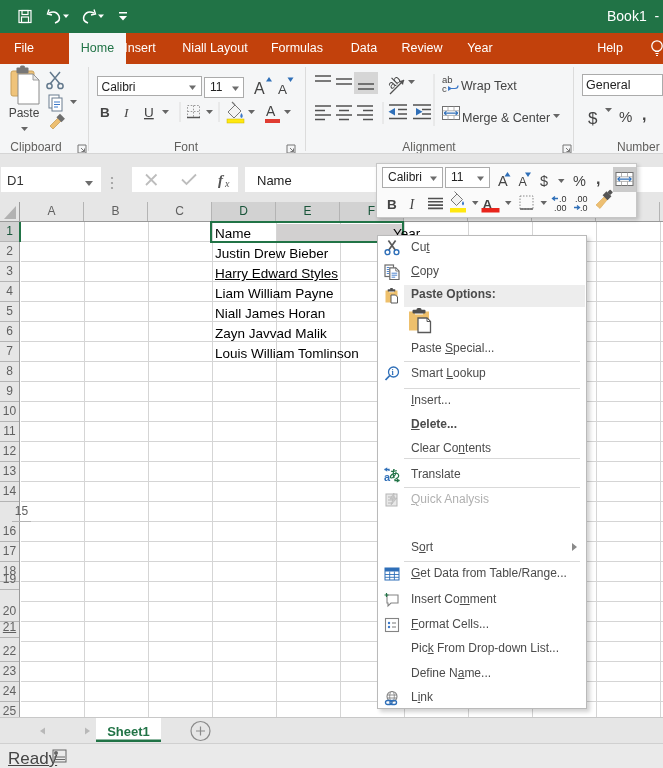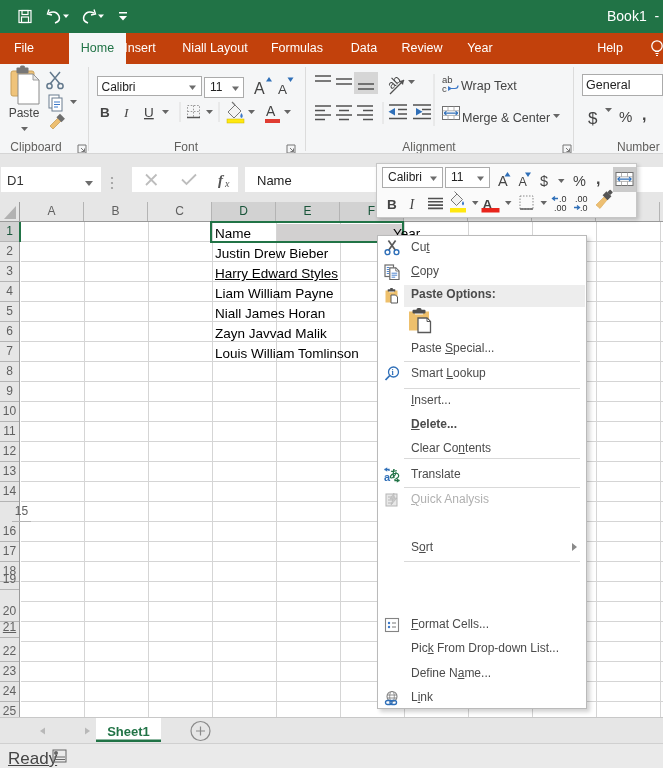--- a/index.html
+++ b/index.html
@@ -540,21 +540,36 @@
       </svg>
       <div class="lbl"><u>Q</u>uick Analysis</div>
     </div>
 
     <div class="mi" style="top:300px;">
         <div class="lbl">S<u>o</u>rt</div>
         <div class="sub"></div>
       </div>
     <div class="msep" style="top:325px;"></div>
 
-
+    <div class="mi" style="top:326px;">
+      <svg class="ico" viewBox="0 0 16 16">
+        <rect x="1" y="2" width="14" height="12" fill="#fff" stroke="#2f6fb8" stroke-width="1"></rect>
+        <rect x="1" y="2" width="14" height="3.5" fill="#2f6fb8"></rect>
+        <path d="M1 8.5 h14 M1 11.3 h14 M5.7 5.5 v8.5 M10.4 5.5 v8.5" stroke="#2f6fb8" stroke-width="0.9"></path>
+      </svg>
+      <div class="lbl"><u>G</u>et Data from Table/Range...</div>
+    </div>
+
+    <div class="mi" style="top:352px;">
+      <svg class="ico" viewBox="0 0 16 16">
+        <path d="M3 3 h11 v8 h-7 l-3 3 v-3 h-1 z" fill="#fff" stroke="#848484" stroke-width="1.1"></path>
+        <path d="M2.5 1 v4 M0.5 3 h4" stroke="#217346" stroke-width="1.2"></path>
+      </svg>
+      <div class="lbl">Insert Co<u>m</u>ment</div>
+    </div>
 
     <div class="mi" style="top:377px;">
       <svg class="ico" viewBox="0 0 16 16">
         <rect x="1.5" y="1.5" width="13" height="13" fill="#fff" stroke="#848484" stroke-width="1.1"></rect>
         <circle cx="5" cy="6" r="1.2" fill="#3c78c8"></circle>
         <path d="M8 6 h4" stroke="#848484" stroke-width="1.1"></path>
         <circle cx="5" cy="10" r="1.2" fill="#3c78c8"></circle>
         <path d="M8 10 h4" stroke="#848484" stroke-width="1.1"></path>
       </svg>
       <div class="lbl"><u>F</u>ormat Cells...</div>

